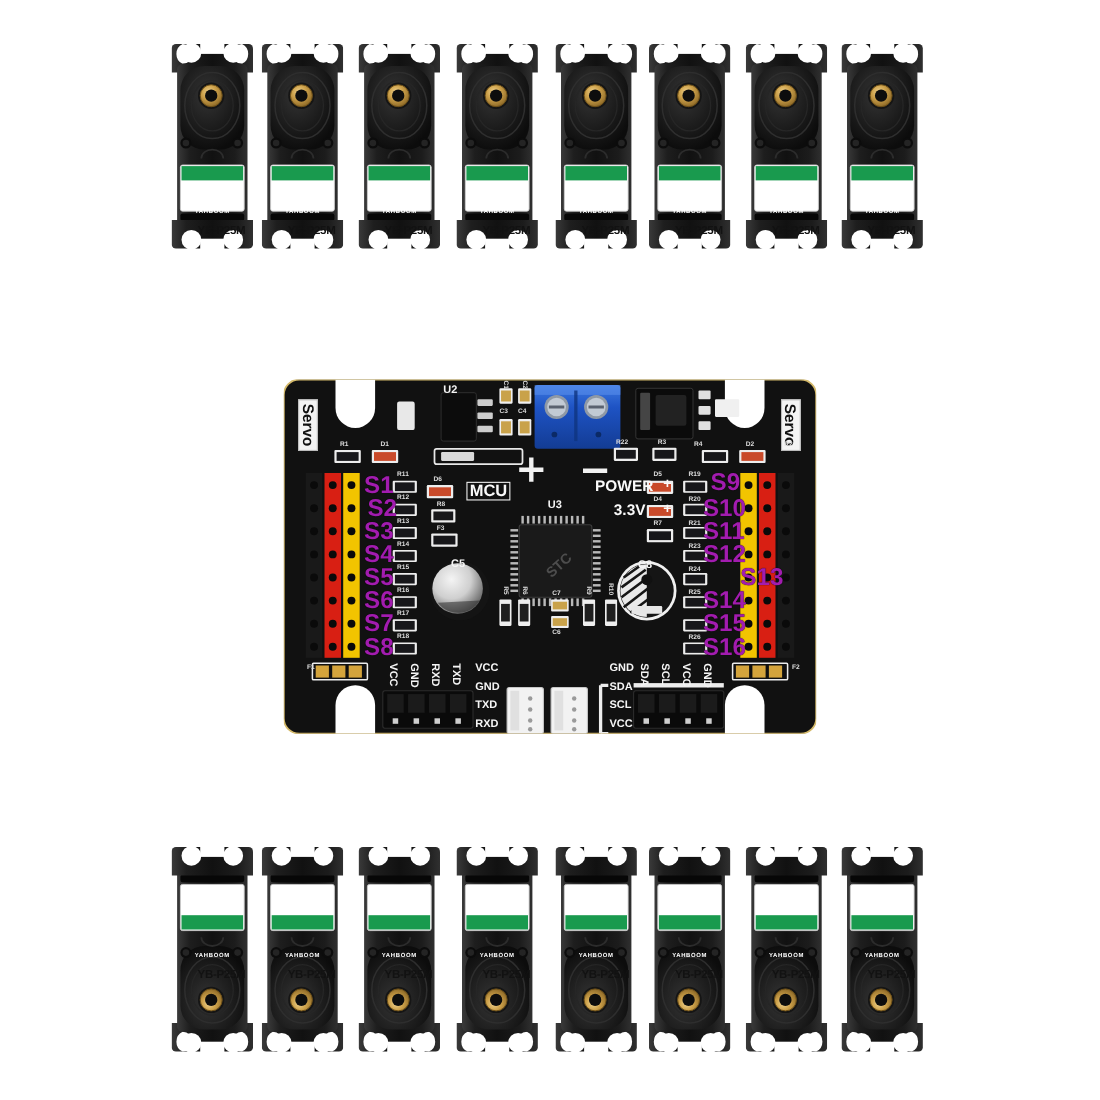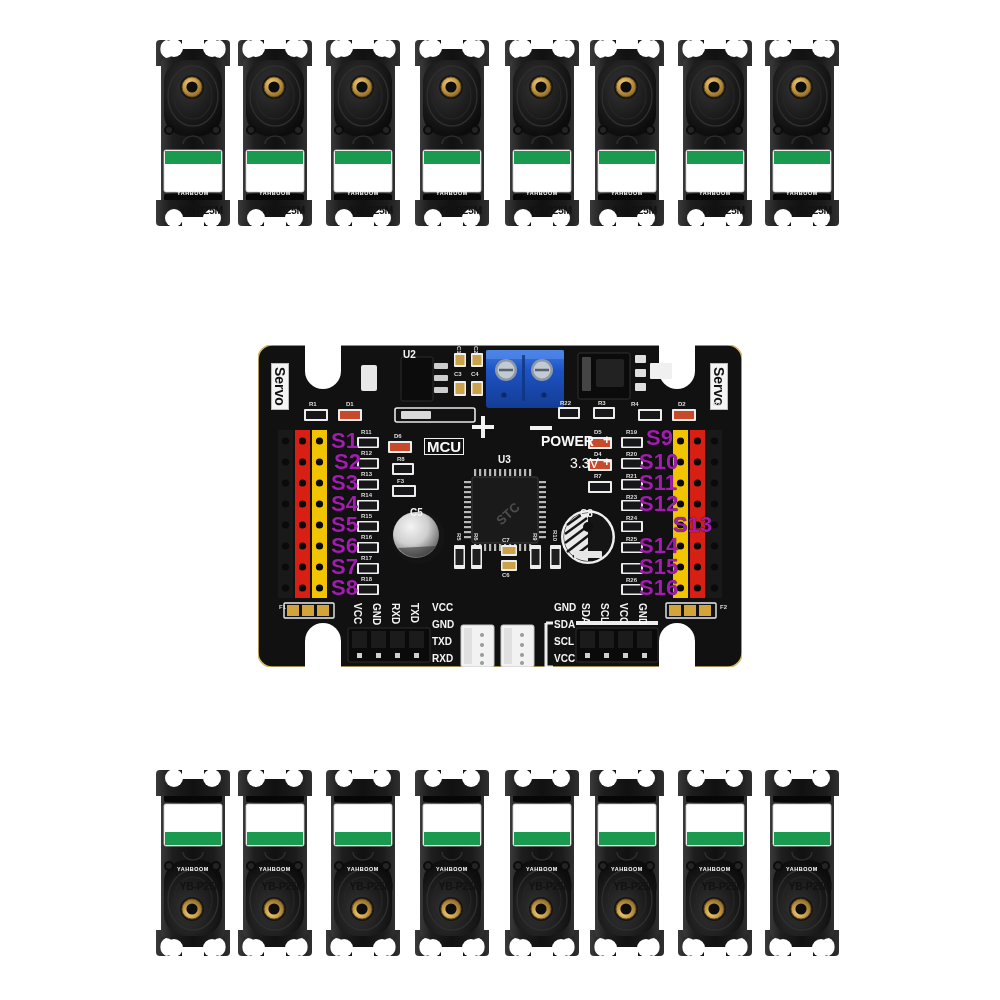--- a/index.html
+++ b/index.html
@@ -1165,21 +1165,21 @@
       <div class="silk pin-label" style="left:381px; top:211px;text-align:right;">S15</div>
       <div class="silk pin-label" style="left:381px; top:232px;">S16</div>
 
       <div class="silk" style="left:166px; top:93px; font-size:15px; font-weight:bold; color:#fafafa; border:1.5px solid #f0f0f0; padding:0 2px;">MCU</div>
 
       <div class="silk sm-label" style="left:106px; top:5px;margin-left:39px;">U2</div>
       <div class="silk sm-label" style="left:240px; top:110px;">U3</div>
 
       <div class="silk" style="left:283px; top:89px; font-size:14px; font-weight:bold; color:#fafafa;">POWER</div>
       <div class="silk" style="left:345px; top:88px; font-size:13px; font-weight:bold; color:#fafafa;">+</div>
-      <div class="silk" style="left:300px; top:111px; font-size:14px; font-weight:normal; color:#fafafa;margin-left:12px;">3.3V</div>
+      <div class="silk" style="left:300px; top:111px; font-size:14px; font-weight:bold; color:#fafafa;">3.3V</div>
       <div class="silk" style="left:345px; top:110px; font-size:13px; font-weight:bold; color:#fafafa;">+</div>
 
       <div class="silk sm-label" style="left:152px; top:163px;">C5</div>
       <div class="silk sm-label" style="left:322px; top:164px;">C8</div>
       <div class="silk tiny-label" style="left:244px; top:192px;">C7</div>
       <div class="silk tiny-label" style="left:244px; top:227px;">C6</div>
       <div class="silk tiny-label" style="left:21px; top:259px;">F1</div>
       <div class="silk tiny-label" style="left:462px; top:259px;">F2</div>
 
       <div class="silk sm-label vert-label" style="left:94px; top:258px;">VCC</div>

